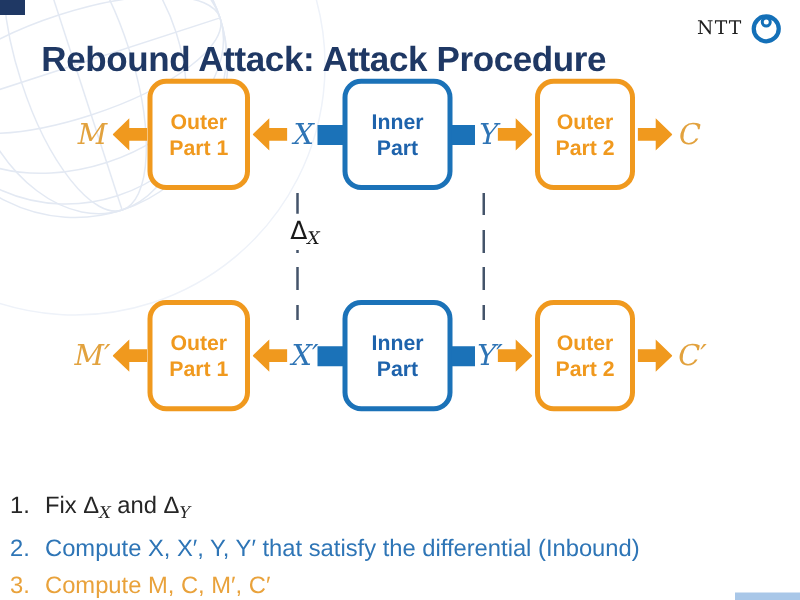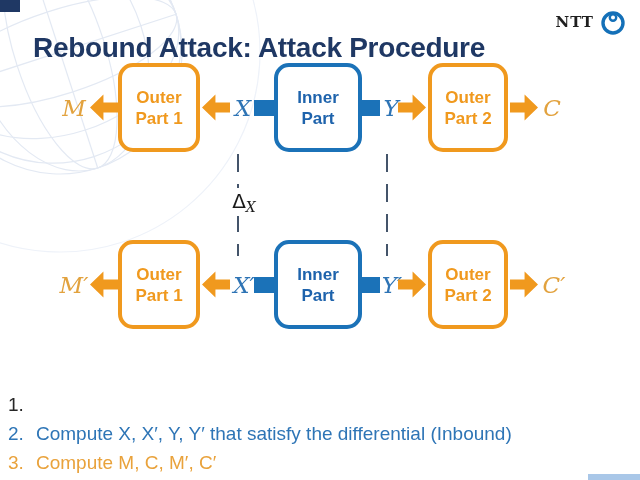--- a/index.html
+++ b/index.html
@@ -14,21 +14,21 @@
     position:relative; width:640px; height:480px; background:#ffffff;
     overflow:hidden; font-family:"Liberation Sans",sans-serif;
   }
   .globe{position:absolute; left:0; top:0; z-index:0;}
   .corner-rect{position:absolute; left:0; top:0; width:20px; height:12px;
     background:var(--c-navy); z-index:3;}
   .title{position:absolute; left:17px; top:16px; margin:16px; font-size:28px;
     font-weight:bold; letter-spacing:-0.3px; color:var(--c-navy); z-index:2;}
   .ntt-logo{position:absolute; right:14px; top:8px; display:flex;
     align-items:center; gap:6px; z-index:2;}
-  .ntt-text{font-family:"DejaVu Serif",serif; font-weight:bold; font-size:15px;
+  .ntt-text{font-family:"DejaVu Serif",serif; font-weight:normal; font-size:15px;
     letter-spacing:1px; color:var(--c-text_dark);}
   .diagram{position:absolute; inset:0; z-index:1;}
   .drow{position:absolute; left:0; width:640px; height:89px;}
   .drow.r0{top:63px;} .drow.r1{top:240px;}
   .mathlab{position:absolute; top:50%; transform:translateY(-50%);
     font-family:"DejaVu Serif",serif; font-style:italic; font-size:23px;
     text-align:center;}
   .lab-or{color:var(--c-orange_label);} .lab-bl{color:var(--c-math_blue);}
   .box{position:absolute; top:0; height:89px; background:#fff;
     border:4px solid; border-radius:15px; box-sizing:border-box;
@@ -37,21 +37,21 @@
   .box.orange{border-color:var(--c-orange); color:var(--c-orange);}
   .box.blue{border-color:var(--c-blue); color:var(--c-blue_text);}
   .arrow{position:absolute; top:50%; transform:translateY(-50%);
     width:28px; height:30px; background:var(--c-orange);}
   .arrow.left{clip-path:polygon(100% 33%,48% 33%,48% 7%,0% 50%,48% 93%,48% 67%,100% 67%);}
   .arrow.right{clip-path:polygon(0% 33%,52% 33%,52% 7%,100% 50%,52% 93%,52% 67%,0% 67%);}
   .stub{position:absolute; top:50%; transform:translateY(-50%);
     height:16px; background:var(--c-blue);}
   .dashline{position:absolute; width:2px; height:102px; top:154px;
     background:repeating-linear-gradient(to bottom,var(--c-dash) 0 18px,transparent 18px 30px);}
-  .delta{position:absolute; top:188px; width:44px; text-align:center;
+  .delta{position:absolute; top:171px; width:44px; text-align:center;
     background:#fff; padding:1px 0; font-size:20px; color:#1a1a1a; z-index:2;
     font-family:"DejaVu Sans",sans-serif;}
   .delta .dsub, .stepsub{font-family:"DejaVu Serif",serif; font-style:italic;
     font-size:14px; vertical-align:-4px;}
   .steps{position:absolute; left:8px; top:390px; z-index:2; font-size:19px;
     line-height:29px;}
   .step{display:flex;}
   .step .num{width:28px; flex:0 0 28px;}
   .step-dark{color:#262626;} .step-blue{color:var(--c-step_blue);}
   .step-orange{color:var(--c-step_orange);}
@@ -143,20 +143,21 @@
         <span>Part 2</span>
       </div>
       <div class="arrow right" style="left:510px;"></div>
       <span class="mathlab lab-or" style="left:530px;width:48px;">C′</span>
     </div>
   </div>
 
   <div class="steps">
     <div class="step step-dark">
       <span class="num">1.</span>
+      <span><span>Fix </span><span>Δ</span><span class="stepsub">X</span><span> and </span><span>Δ</span><span class="stepsub">Y</span></span>
     </div>
     <div class="step step-blue">
       <span class="num">2.</span>
       <span>Compute X, X′, Y, Y′ that satisfy the differential (Inbound)</span>
     </div>
     <div class="step step-orange">
       <span class="num">3.</span>
       <span>Compute M, C, M′, C′</span>
     </div>
   </div>

